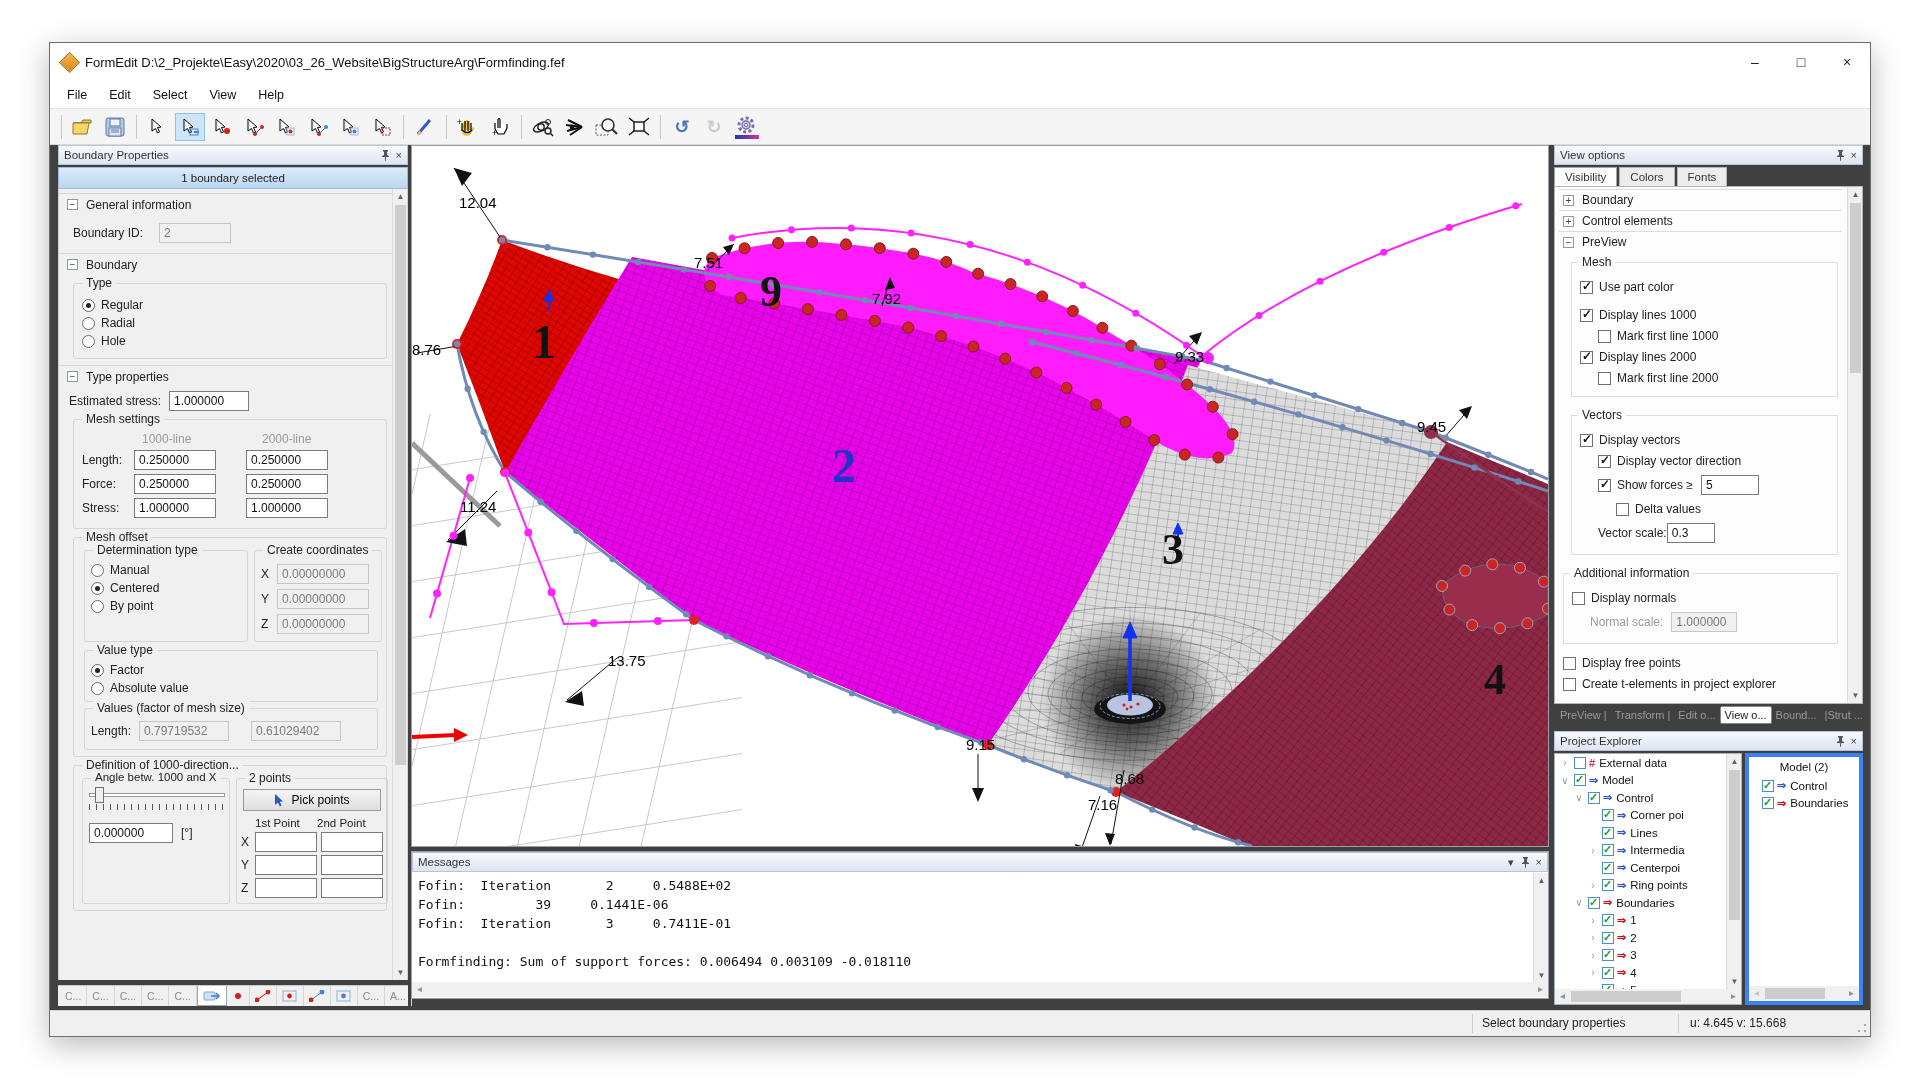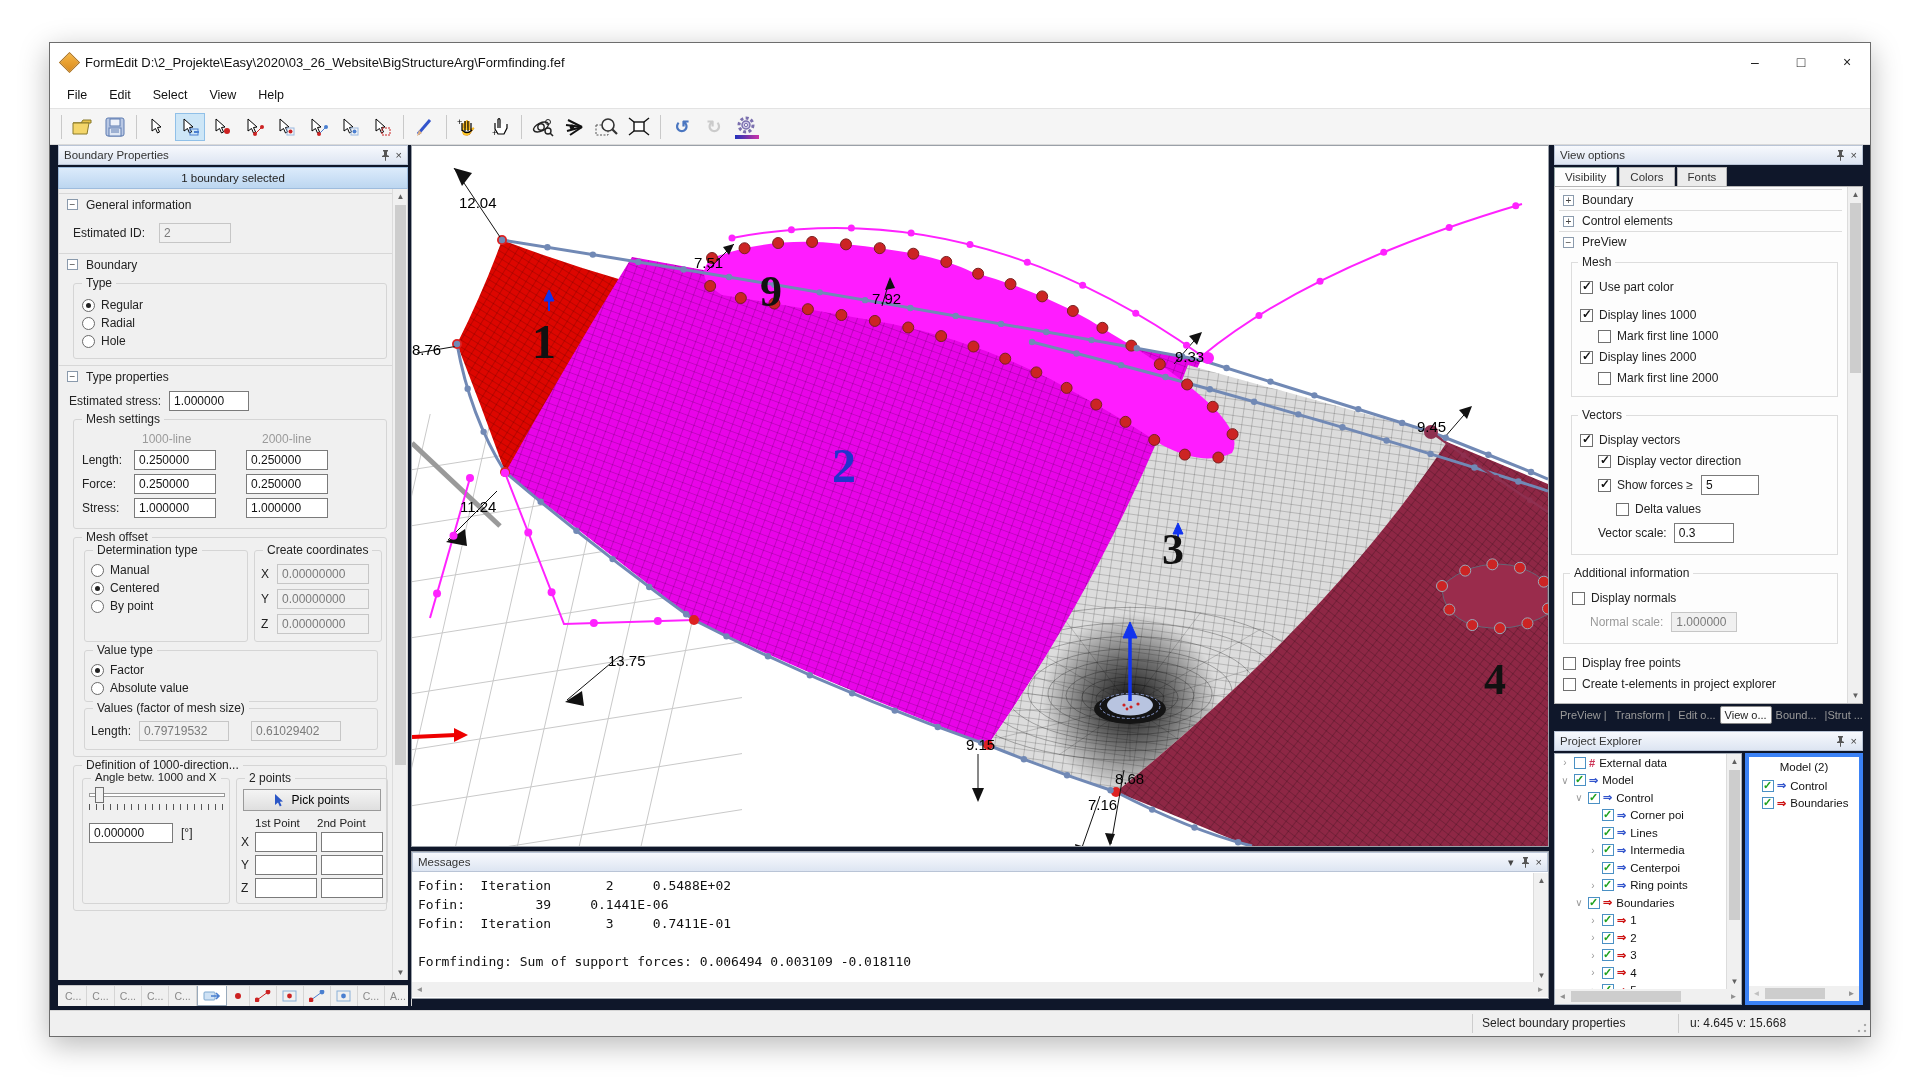--- a/index.html
+++ b/index.html
@@ -1,17 +1,17 @@
 <!DOCTYPE html>
 <html><head>
 <meta charset="utf-8">
 <style>
   html,body{margin:0;padding:0;background:#fff;width:1920px;height:1080px;font-family:"Liberation Sans",sans-serif;overflow:hidden;}
   *{box-sizing:border-box;}
-  .window{position:absolute;left:49px;top:42px;width:1822px;height:995px;background:#0f172a;border:1px solid #6d6d6d;box-shadow:0 8px 28px rgba(0,0,0,.28);}
+  .window{position:absolute;left:49px;top:42px;width:1822px;height:995px;background:#404040;border:1px solid #6d6d6d;box-shadow:0 8px 28px rgba(0,0,0,.28);}
   
   .titlebar{position:absolute;left:0;top:0;width:100%;height:38px;background:#ffffff;display:flex;align-items:center;}
   .app-icon{width:15px;height:15px;margin:0 8px 0 12px;background:linear-gradient(135deg,#f7b643,#d98a1f);transform:rotate(45deg);border:1px solid #a86b12;}
   .title-text{font-size:13px;color:#111;}
   .win-btns{position:absolute;right:0;top:0;height:38px;display:flex;}
   .win-btn{width:46px;height:38px;display:flex;align-items:center;justify-content:center;font-size:14px;color:#222;}
   
   .menubar{position:absolute;left:0;top:38px;width:100%;height:28px;background:#fff;border-bottom:1px solid #e3e3e3;display:flex;align-items:center;padding-left:6px;}
   .menu-item{padding:5px 11px;font-size:12.5px;color:#111;}
   
@@ -280,21 +280,21 @@
       <span class="tiny-icon">×</span>
     </div>
     <div class="bp-banner">1 boundary selected</div>
     <div class="bp-content">
 
       <div class="sect-hdr">
         <span class="pm-box">−</span>
         <span>General information</span>
       </div>
       <div class="row" style="margin:8px 0 10px 6px;">
-        <span class="lbl" style="width:86px">Estimated ID:</span>
+        <span class="lbl" style="width:86px">Boundary ID:</span>
         <span class="field ro" style="width:72px">2</span>
       </div>
 
       <div class="sect-hdr">
         <span class="pm-box">−</span>
         <span>Boundary</span>
       </div>
       <div class="groupbox" style="margin-left:6px;">
         <span class="glegend">Type</span>
         <div class="row">
@@ -898,21 +898,21 @@
             <span class="cb on"></span>
             <span>Show forces ≥</span>
             <span class="field" style="width:58px;margin-left:8px">5</span>
           </div>
         <div class="vo-item ind2">
             <span class="cb"></span>
             <span>Delta values</span>
           </div>
         <div class="vo-item ind1">
             <span>Vector scale:</span>
-            <span class="field" style="width:60px;margin-left:7px">0.3</span>
+            <span class="field" style="width:48px;margin-left:0">0.3</span>
           </div>
       </div>
 
       <div class="vo-group" style="margin-top:18px;margin-left:4px;">
         <span class="glegend">Additional information</span>
         <div class="vo-item">
             <span class="cb"></span>
             <span>Display normals</span>
           </div>
         <div class="vo-item ind1" style="color:#9a9a9a;">

